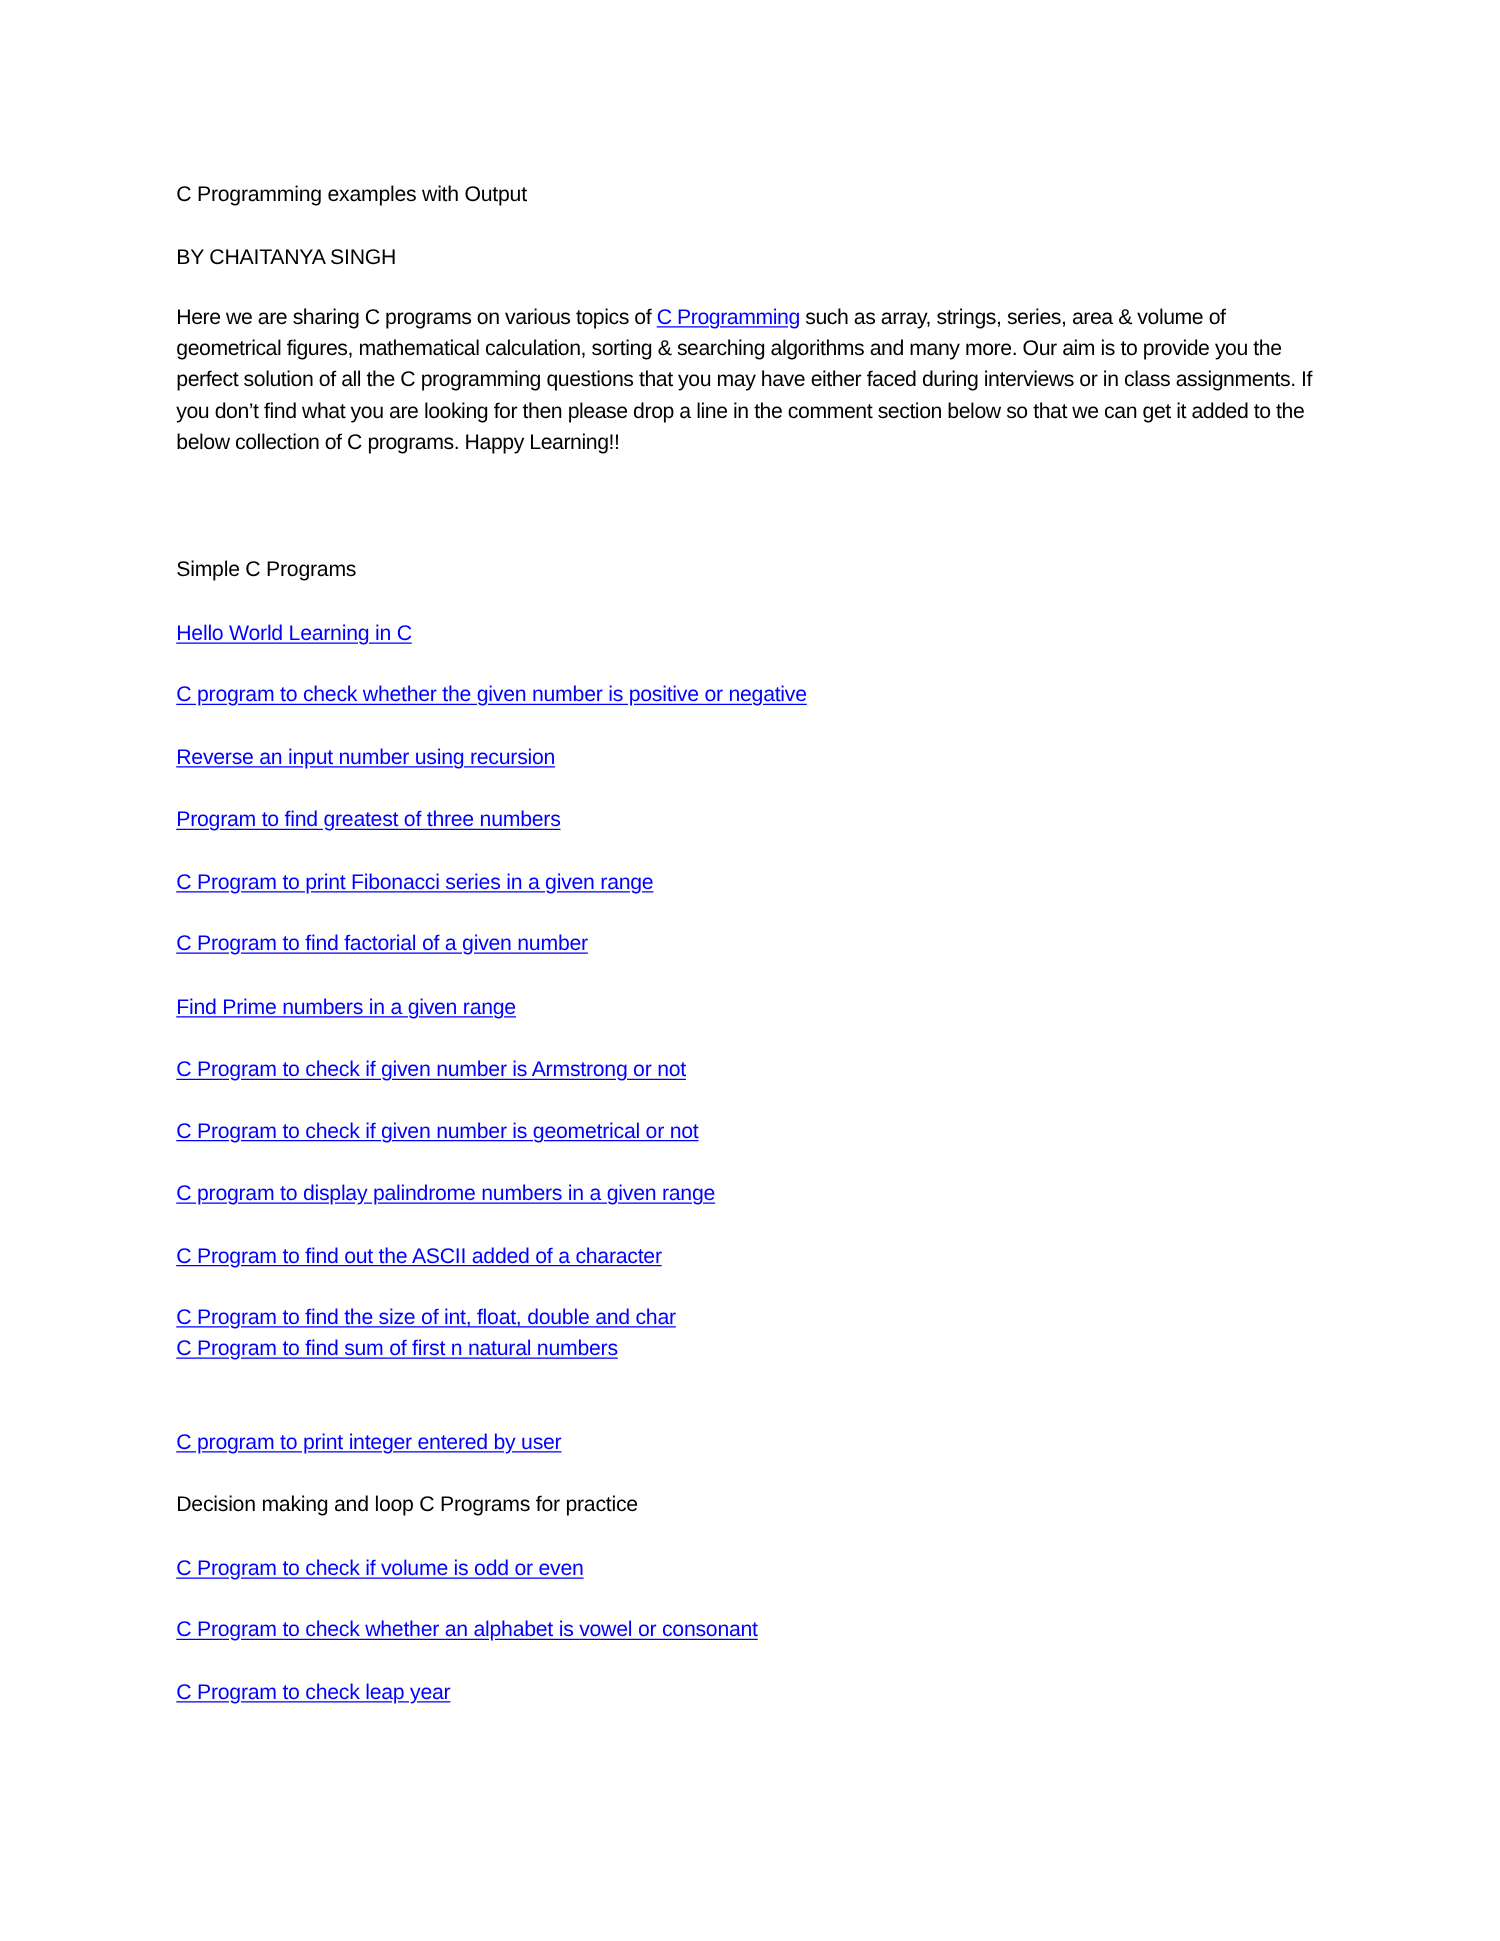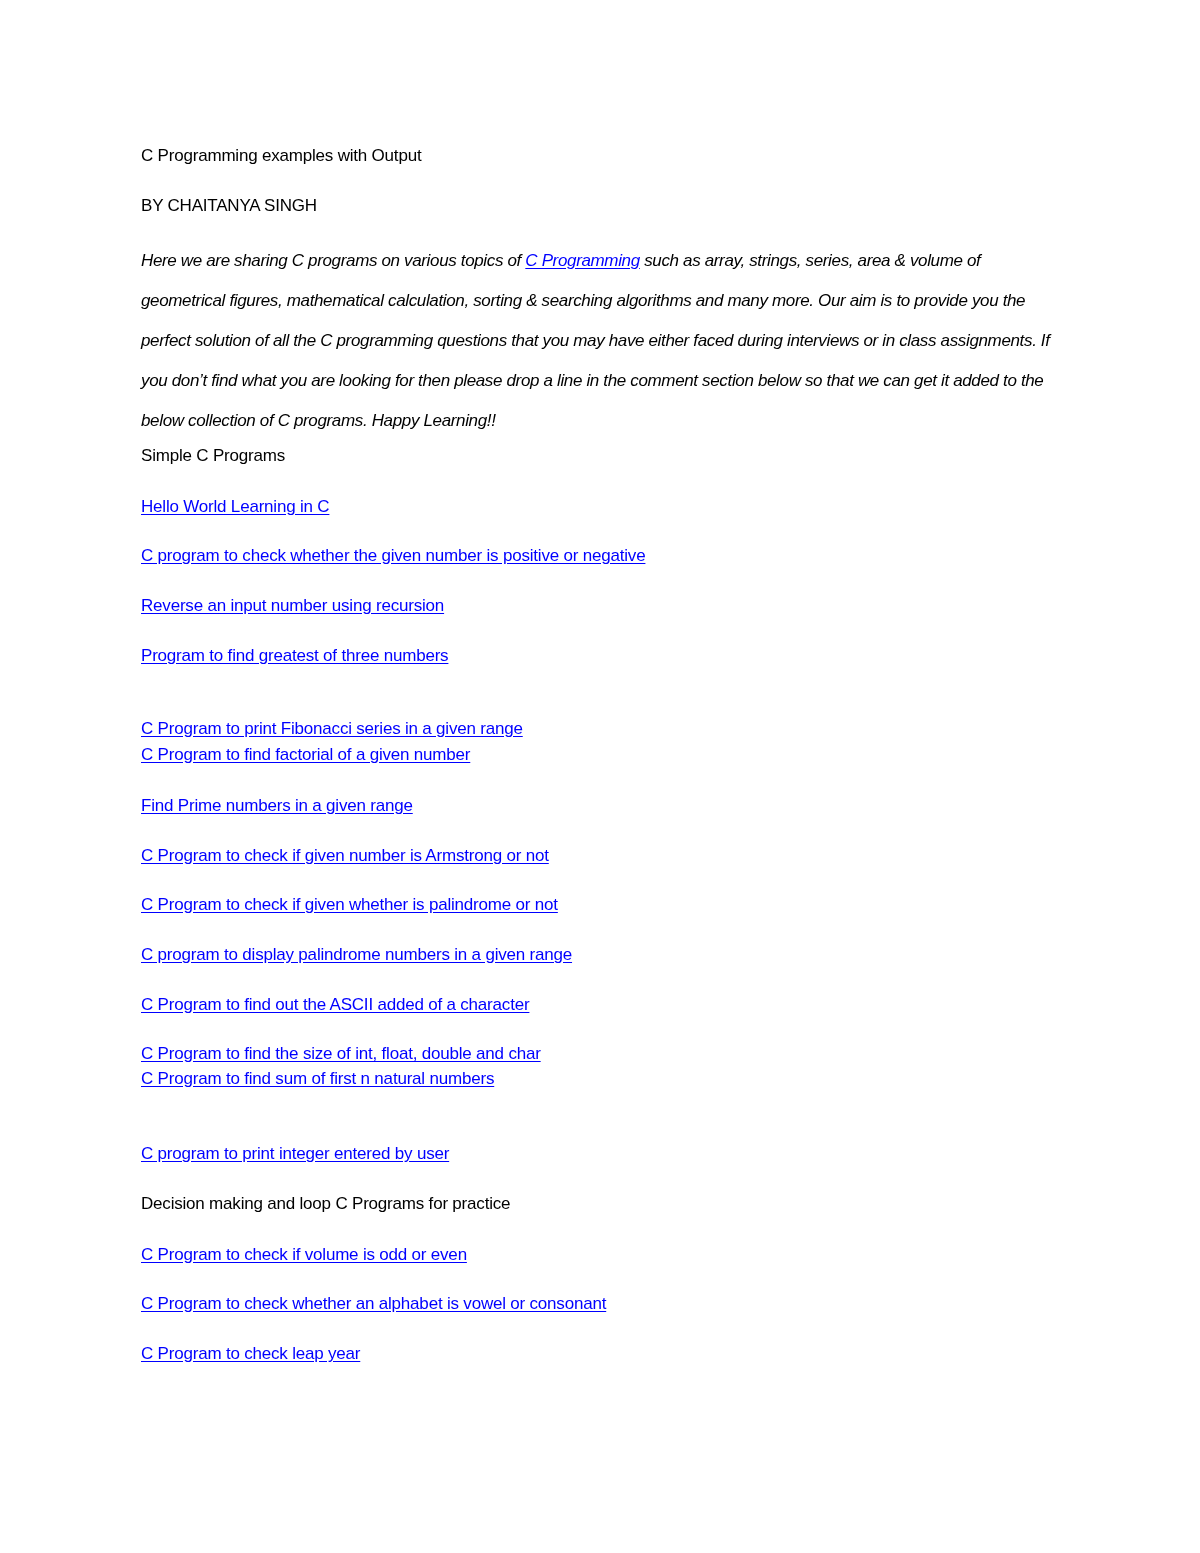--- a/index.html
+++ b/index.html
@@ -3,43 +3,43 @@
   <meta charset="utf-8">
   <style>
     html, body { margin: 0; padding: 0; background: #ffffff; }
     body { width: 1200px; height: 1553px; position: relative; overflow: hidden; }
     .page {
       position: absolute; left: 141px; top: 141px; width: 920px;
       font-family: "Liberation Sans", sans-serif;
       font-size: 17px; color: #000000; letter-spacing: -0.2px;
     }
     .line { position: absolute; left: 0; white-space: nowrap; line-height: 20px; }
-    .para { position: absolute; left: 0; width: 920px; line-height: 40px; font-size: 17px; letter-spacing: -0.35px; font-style: italic; }
+    .para { position: absolute; left: 0; width: 920px; line-height: 25px; font-size: 17px; letter-spacing: -0.35px; }
     a.link { color: #0000ff; text-decoration: underline; text-underline-offset: 2px; }
   </style>
 </head>
 <body>
 
 <div class="page">
   <div class="line" style="top:5px">C Programming examples with Output</div>
   <div class="line" style="top:55px">BY CHAITANYA SINGH</div>
 
   <div class="para" style="top:100px"><span>Here we are sharing C programs on various topics of </span><a class="link"> C Programming</a><span> such as array, strings, series, area &amp; volume of geometrical figures, mathematical calculation, sorting &amp; searching algorithms and many more. Our aim is to provide you the perfect solution of all the C programming questions that you may have either faced during interviews or in class assignments. If you don’t find what you are looking for then please drop a line in the comment section below so that we can get it added to the below collection of C programs. Happy Learning!!</span></div>
 
   <div class="line" style="top:305px">Simple C Programs</div>
 
   <div class="line" style="top:356px"><a class="link">Hello World Learning in C</a></div>
   <div class="line" style="top:405px"><a class="link">C program to check whether the given number is positive or negative</a></div>
   <div class="line" style="top:455px"><a class="link">Reverse an input number using recursion</a></div>
   <div class="line" style="top:505px"><a class="link">Program to find greatest of three numbers</a></div>
-  <div class="line" style="top:578px"><a class="link">C Program to print Fibonacci series in a given range</a></div>
+  <div class="line" style="top:555px"><a class="link">C Program to print Fibonacci series in a given range</a></div>
   <div class="line" style="top:604px"><a class="link">C Program to find factorial of a given number </a></div>
   <div class="line" style="top:655px"><a class="link">Find Prime numbers in a given range</a></div>
   <div class="line" style="top:705px"><a class="link">C Program to check if given number is Armstrong or not </a></div>
-  <div class="line" style="top:754px"><a class="link">C Program to check if given whether is palindrome or not </a></div>
+  <div class="line" style="top:754px"><a class="link">C Program to check if given number is geometrical or not </a></div>
   <div class="line" style="top:804px"><a class="link">C program to display palindrome numbers in a given range</a></div>
   <div class="line" style="top:854px"><a class="link">C Program to find out the ASCII added of a character </a></div>
   <div class="line" style="top:903px"><a class="link">C Program to find the size of int, float, double and char</a></div>
   <div class="line" style="top:928px"><a class="link">C Program to find sum of first n natural numbers</a></div>
   <div class="line" style="top:1003px"><a class="link">C program to print integer entered by user</a></div>
 
   <div class="line" style="top:1053px">Decision making and loop C Programs for practice</div>
 
   <div class="line" style="top:1104px"><a class="link">C Program to check if volume is odd or even</a></div>
   <div class="line" style="top:1153px"><a class="link">C Program to check whether an alphabet is vowel or consonant </a></div>

